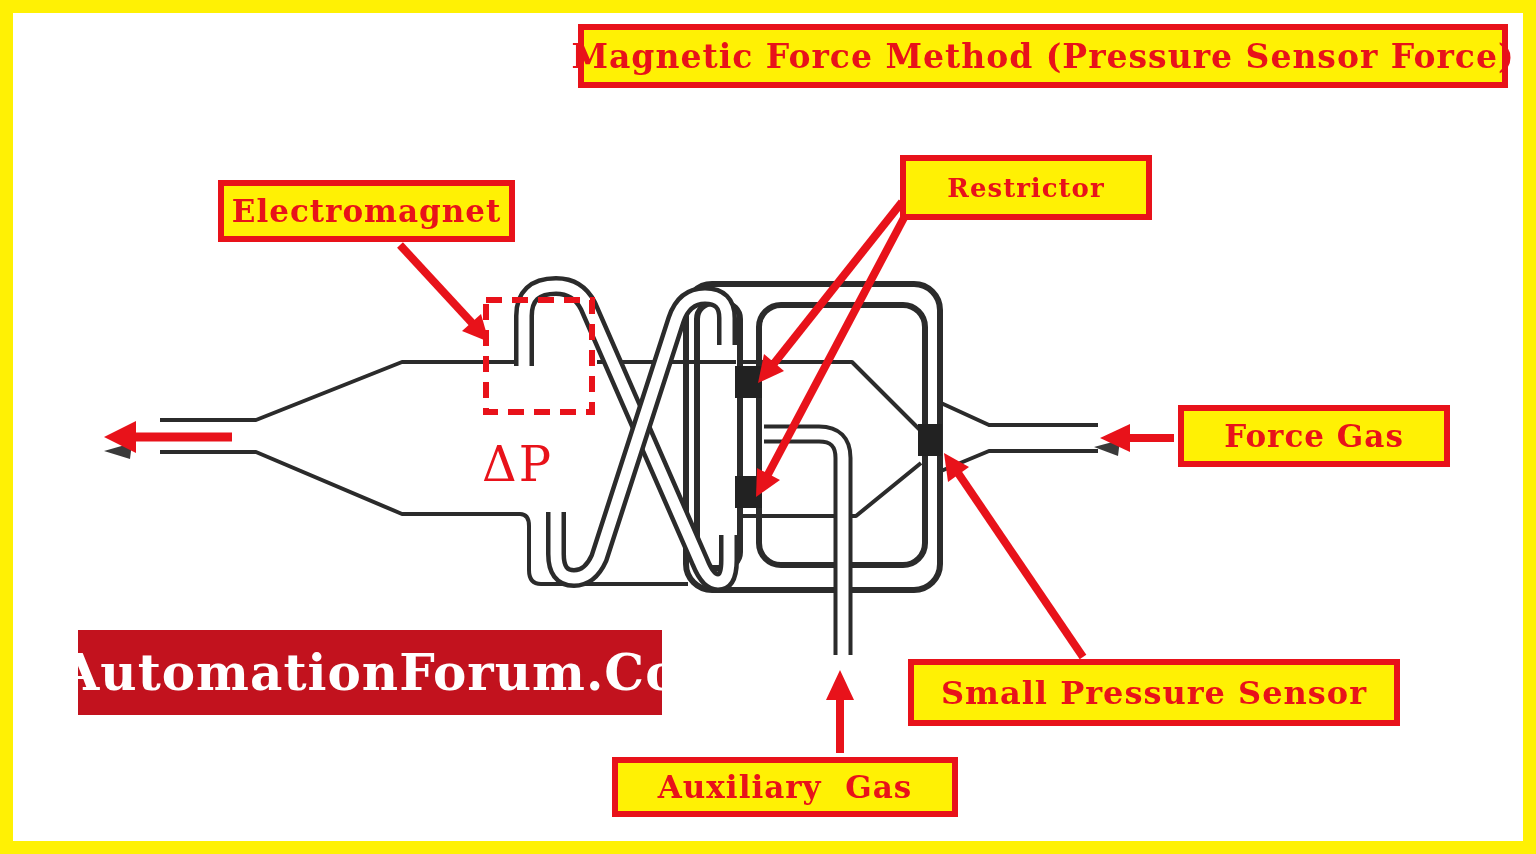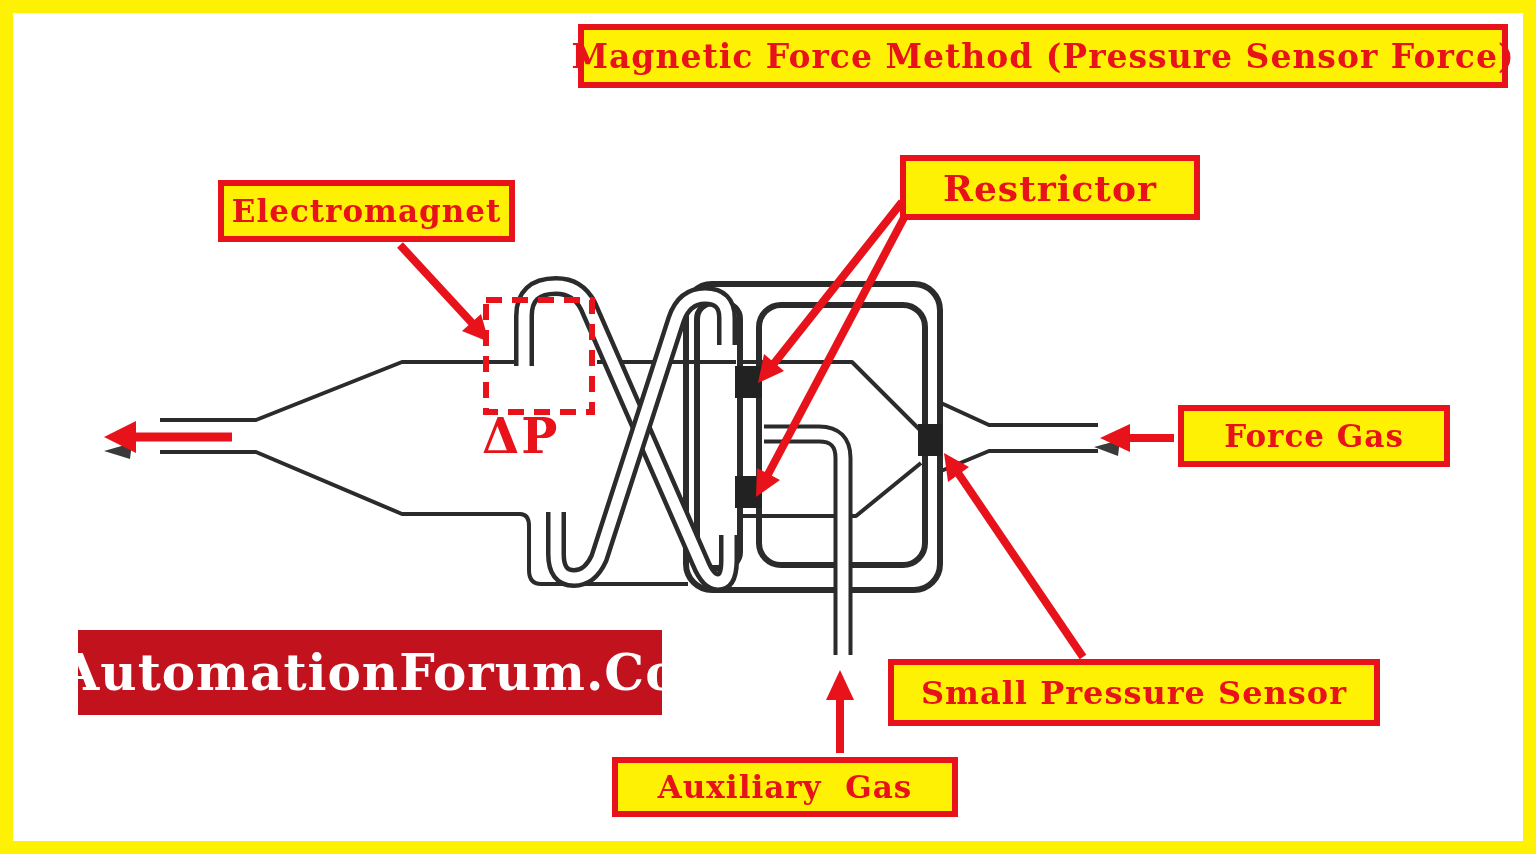--- a/index.html
+++ b/index.html
@@ -22,22 +22,22 @@
     text-align:center;letter-spacing:1px;white-space:pre;
     z-index:5;
   }
   .logo{
     position:absolute;box-sizing:border-box;
     background:#C2121E;color:#ffffff;font-weight:bold;
     display:flex;align-items:center;justify-content:center;
     letter-spacing:1px;z-index:5;
   }
   .deltap{
-    position:absolute;color:#E8121A;font-weight:bold;
-    z-index:5;letter-spacing:2px;
+    position:absolute;color:#E8121A;font-weight:normal;
+    z-index:5;letter-spacing:2px;margin-top:28px;
   }
 </style>
 </head>
 <body>
 
 <div class="canvas"></div>
 
 <svg class="diagram" viewBox="0 0 1536 854">
 
   <g stroke="#2B2B2B" stroke-width="4" fill="none" stroke-linejoin="round" stroke-linecap="butt">
@@ -115,29 +115,29 @@
 </svg>
 
 <div class="lab" style="left:578px;top:24px;width:930px;height:64px;font-size:33px;">
   <span>Magnetic Force Method (Pressure Sensor Force)</span>
 </div>
 
 <div class="lab" style="left:218px;top:180px;width:297px;height:62px;font-size:31px;">
   <span>Electromagnet</span>
 </div>
 
-<div class="lab" style="left:900px;top:155px;width:300px;height:65px;font-size:36px;">
+<div class="lab" style="left:900px;top:155px;width:252px;height:65px;font-size:26px;">
   <span>Restrictor</span>
 </div>
 
 <div class="lab" style="left:1178px;top:405px;width:272px;height:62px;font-size:31px;">
   <span>Force Gas</span>
 </div>
 
-<div class="lab" style="left:888px;top:659px;width:492px;height:67px;font-size:32px;">
+<div class="lab" style="left:908px;top:659px;width:492px;height:67px;font-size:32px;">
   <span>Small Pressure Sensor</span>
 </div>
 
 <div class="lab" style="left:612px;top:757px;width:346px;height:60px;font-size:31px;">
   <span>Auxiliary  Gas</span>
 </div>
 
 <div class="deltap" style="left:482px;top:408px;font-size:48px;">
   <span>ΔP</span>
 </div>

